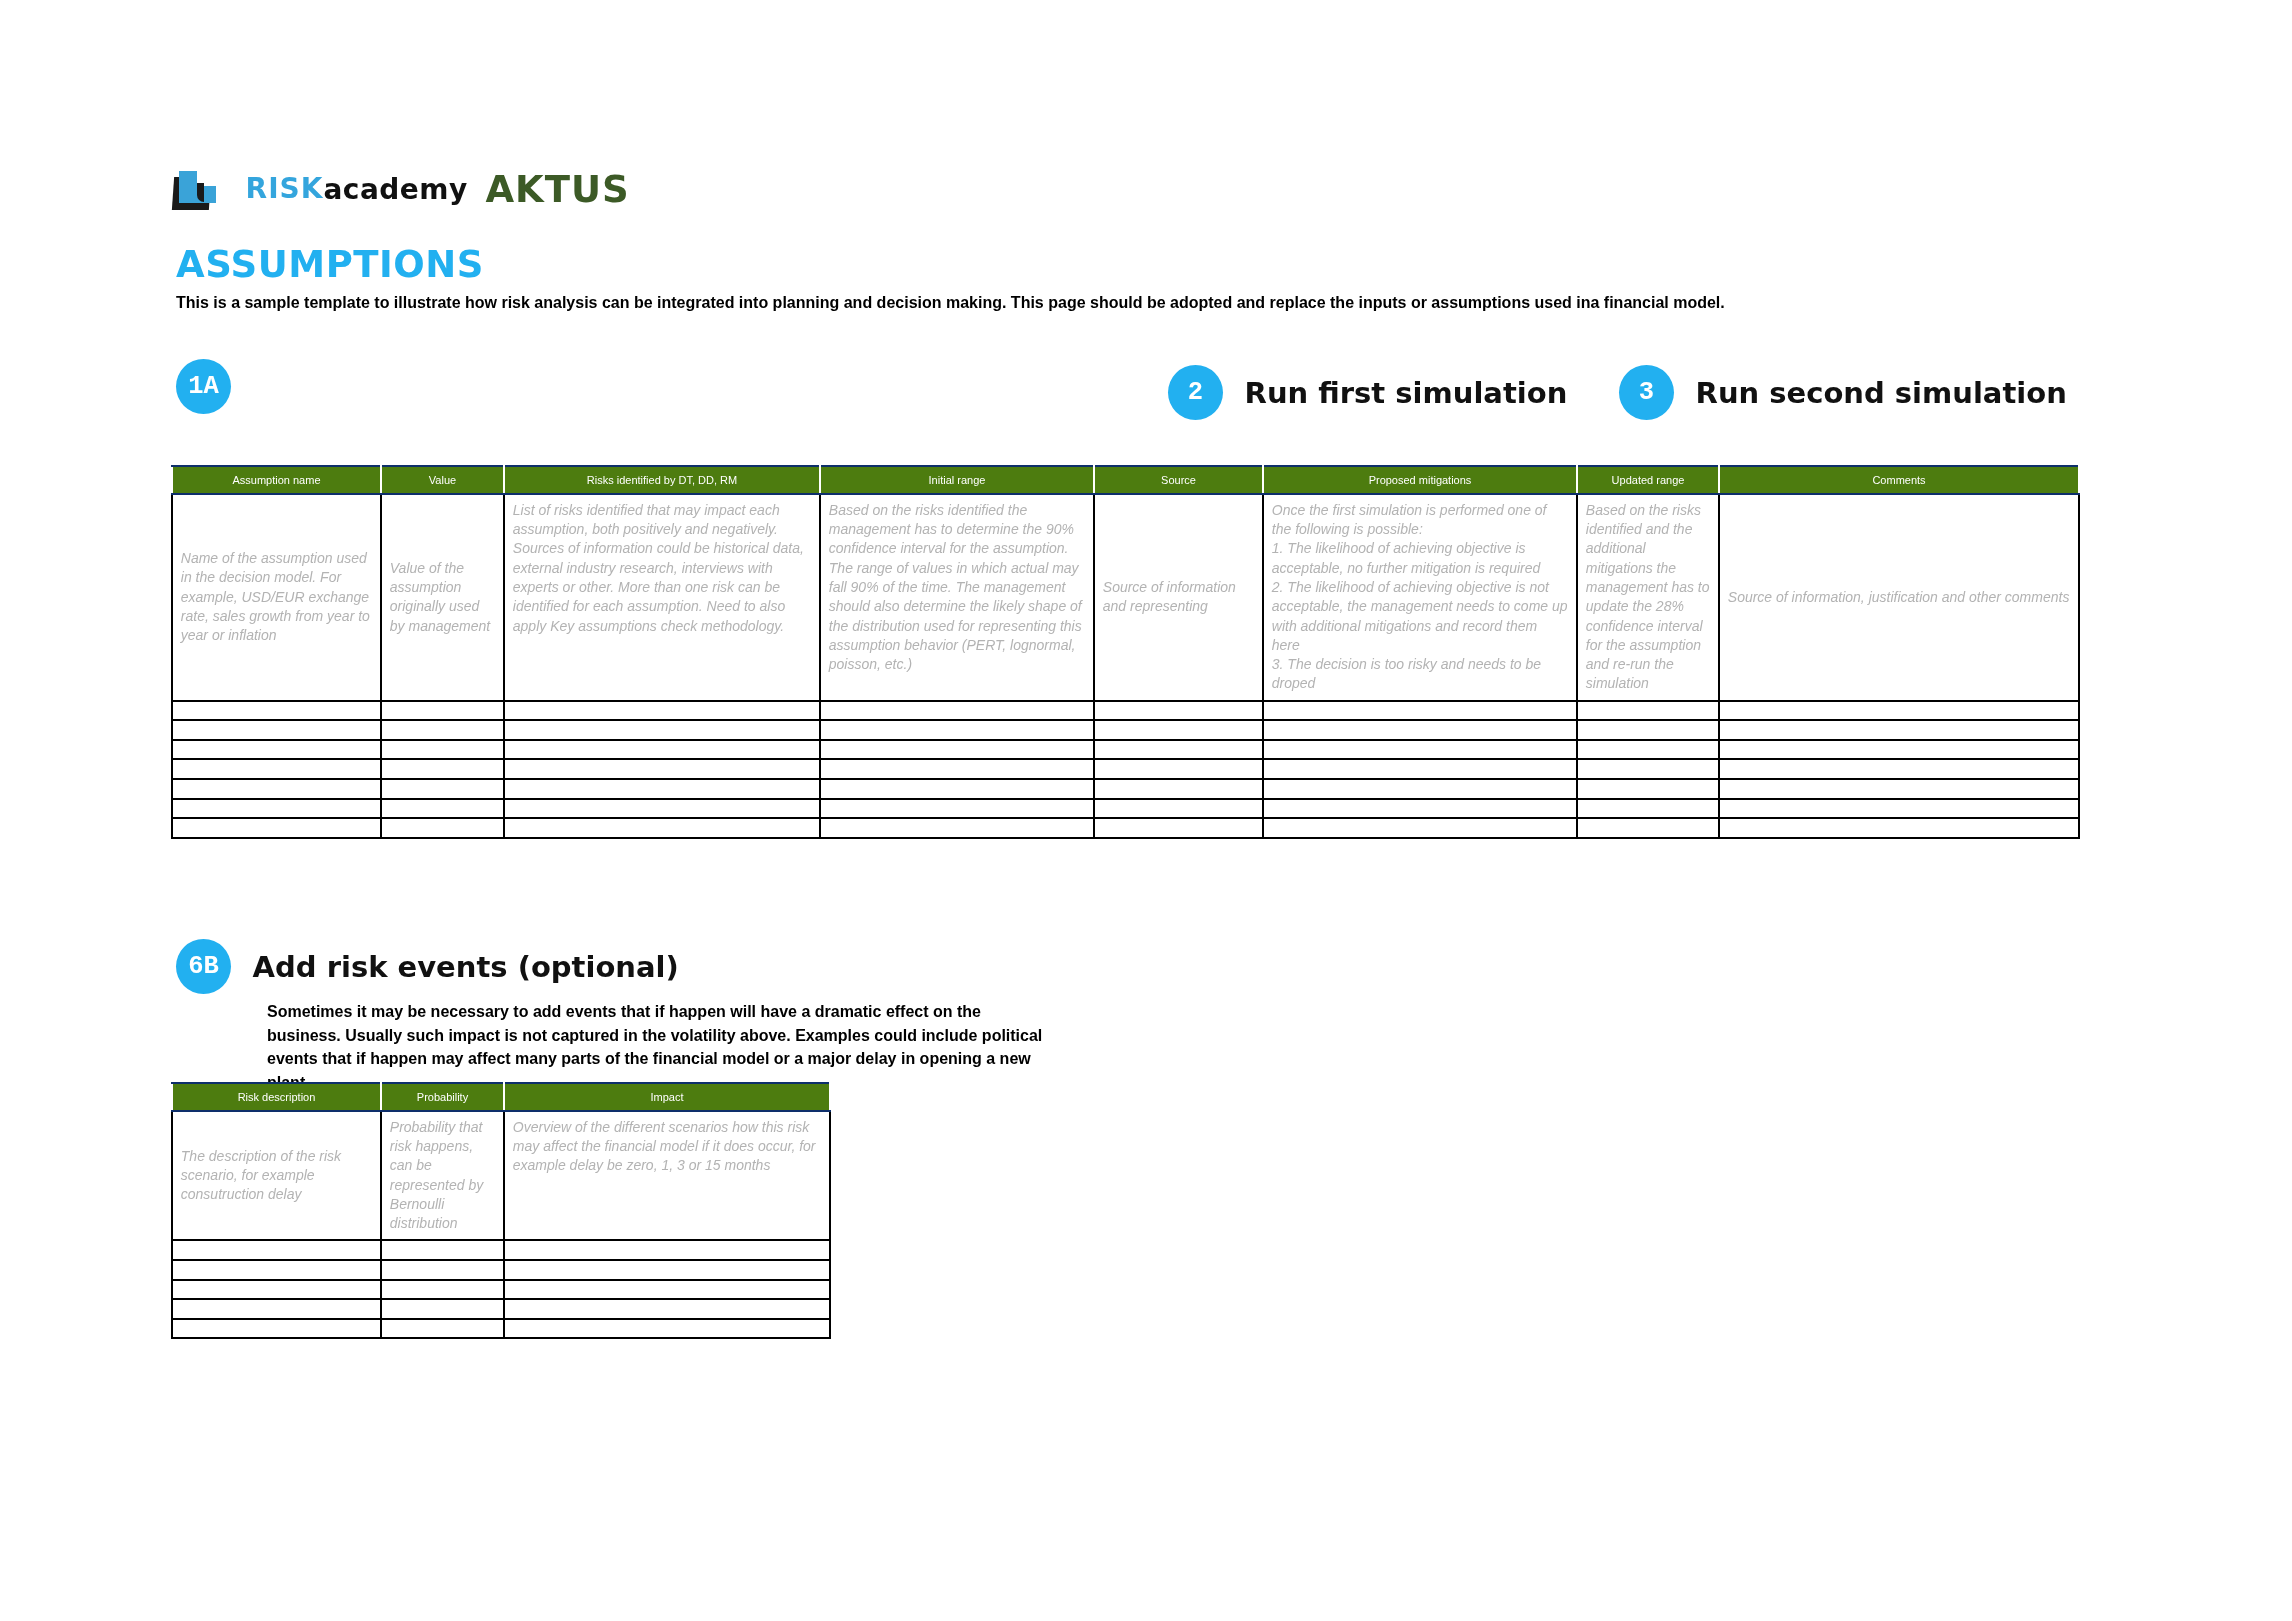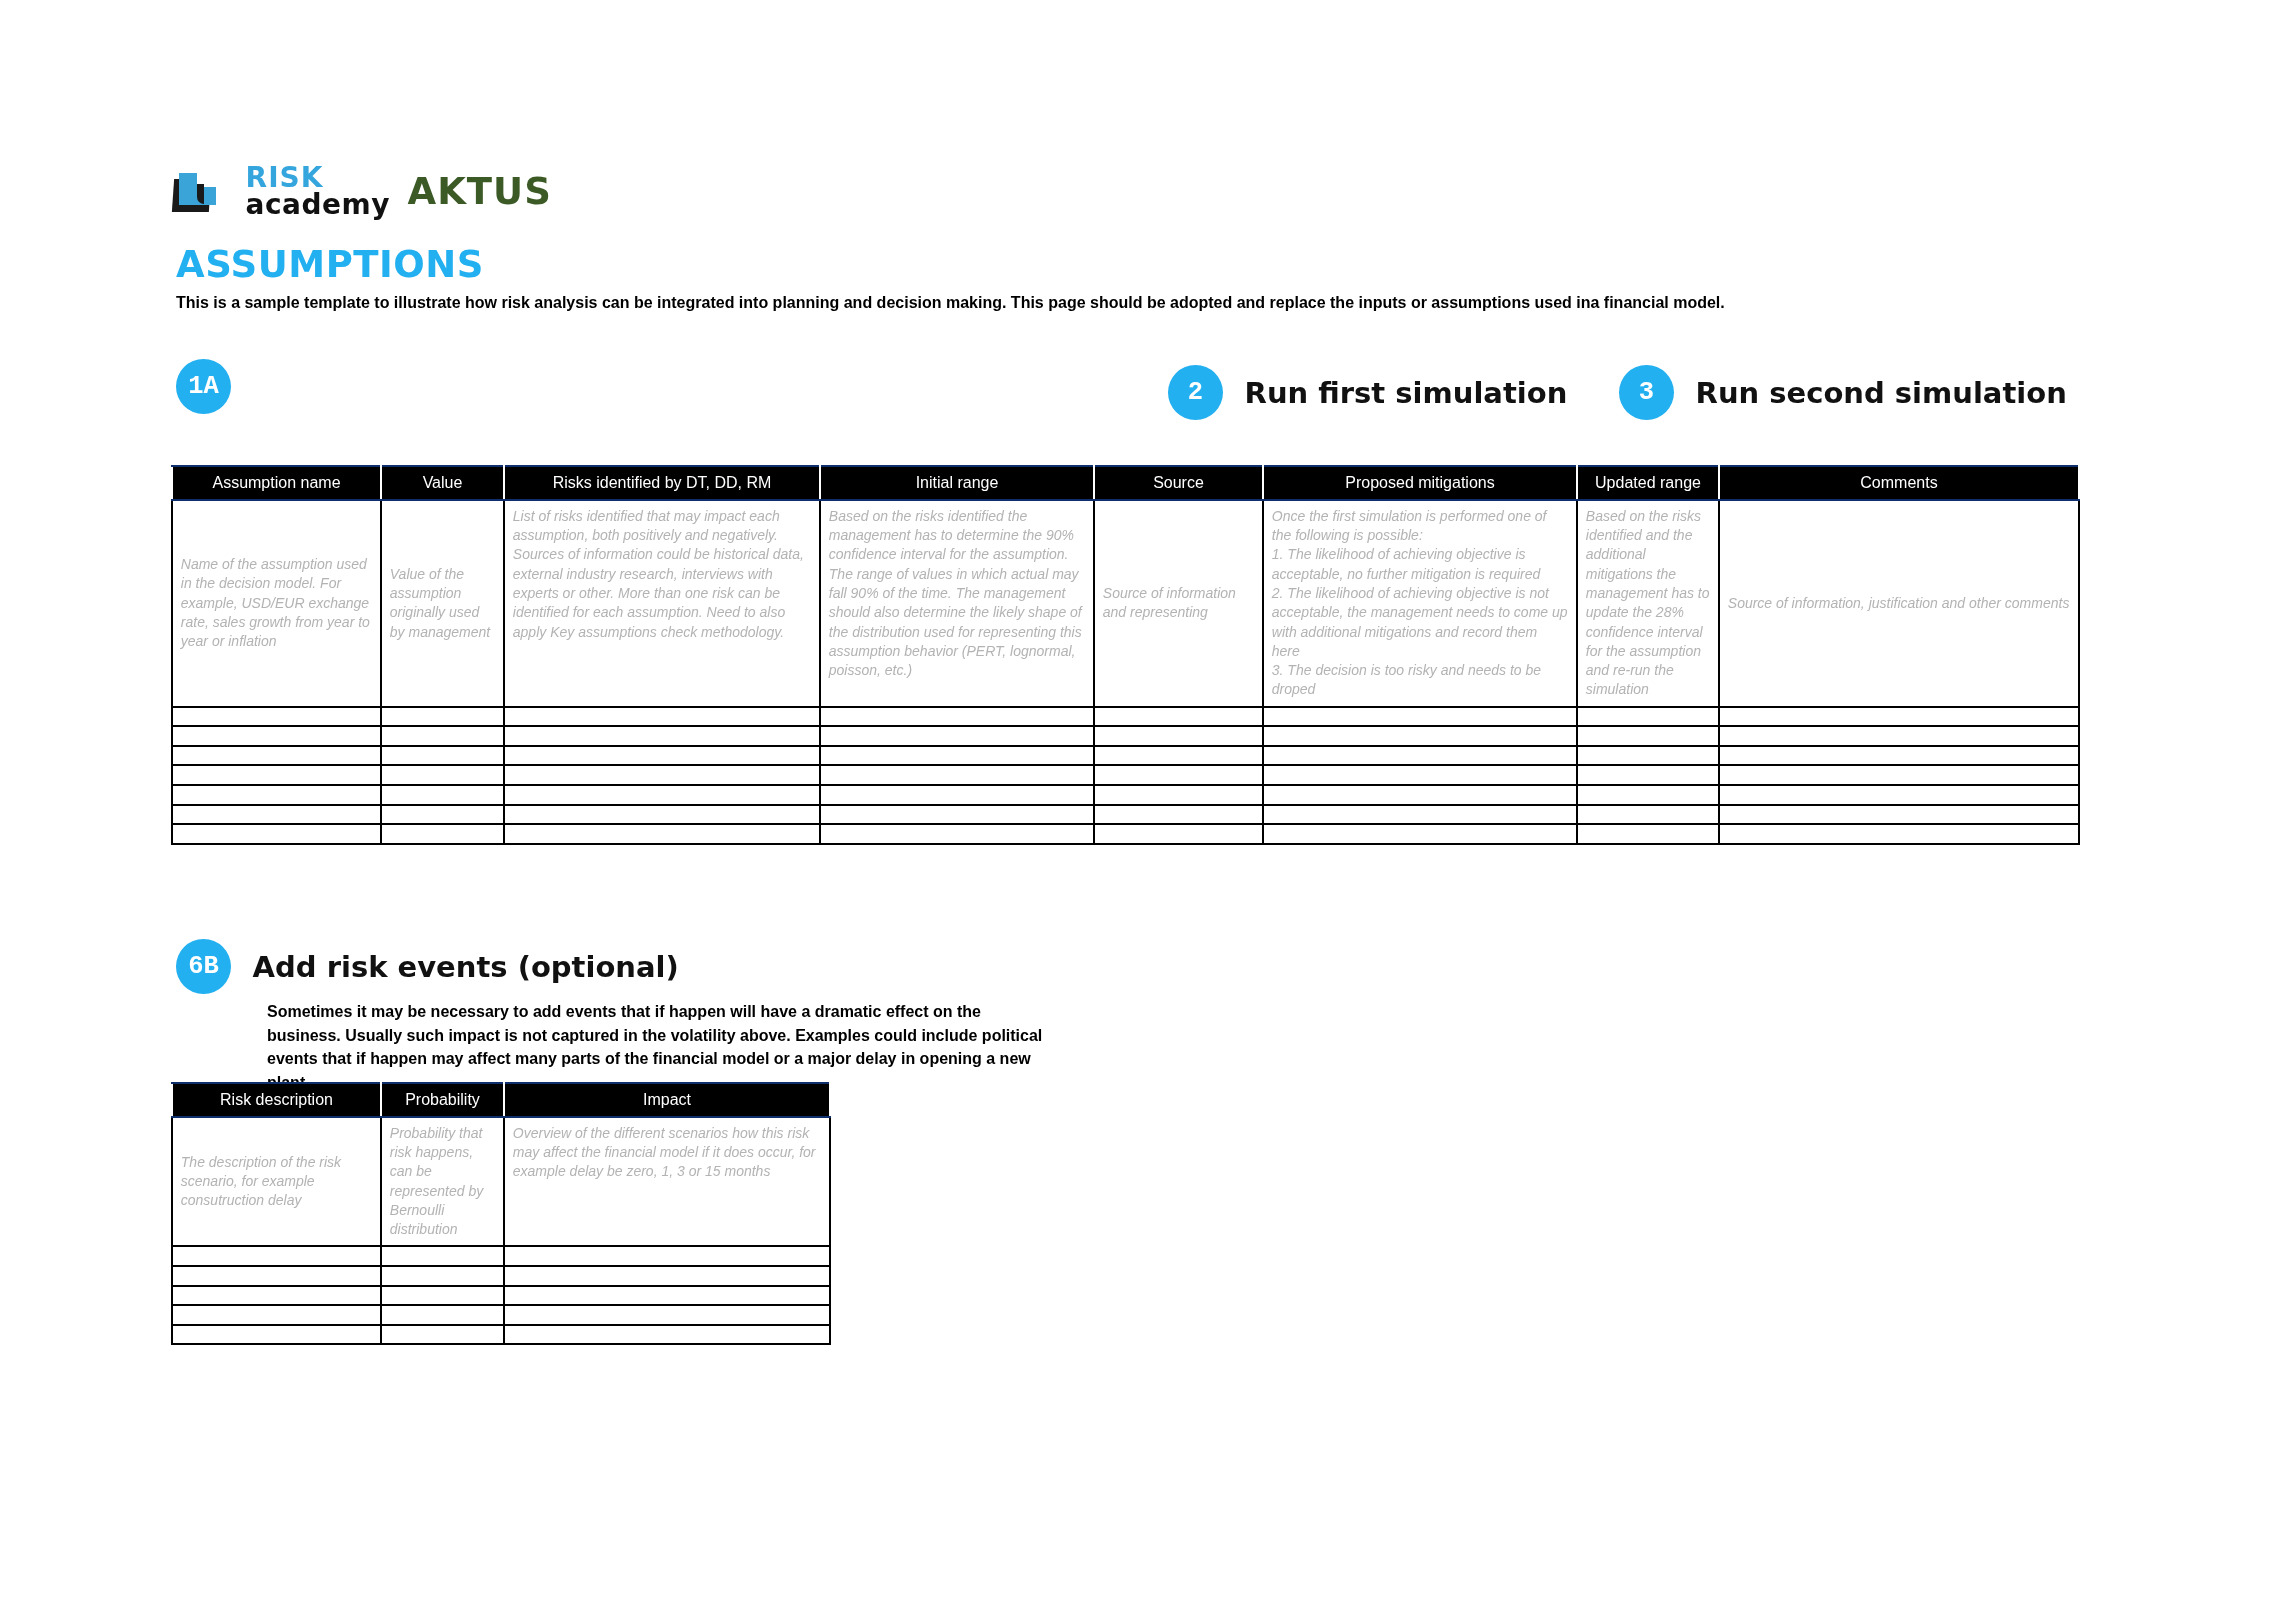--- a/index.html
+++ b/index.html
@@ -50,21 +50,21 @@
   }
   .logo-mark .sheet-j {
     position: absolute;
     left: 25.5px; top: 17.6px;
     width: 7.8px; height: 19.6px;
     background: #1a1a1a;
     border-bottom-left-radius: 7.8px;
   }
   .logo-words {
     display: flex;
-    flex-direction: column;
+    flex-direction: row;
     line-height: 0.92;
   }
   .logo-risk {
     font-family: "DejaVu Sans", sans-serif;
     font-weight: bold;
     font-size: 28px;
     letter-spacing: 1px;
     color: #34a5dd;
   }
   .logo-academy {
@@ -149,23 +149,23 @@
     line-height: 1.48;
   }
 
   
   table.tpl {
     position: absolute;
     border-collapse: collapse;
     table-layout: fixed;
   }
   table.tpl th {
-    background: #000000;
+    background: #4d7c0f;
     color: #ffffff;
-    font-size: 16px;
+    font-size: 11px;
     font-weight: normal;
     text-align: center;
     padding: 6.9px 3.9px;
     border-left: 2px solid #ffffff;
     border-right: 2px solid #ffffff;
     border-top: 2px solid #0e2f6b;
     border-bottom: 2px solid #0e2f6b;
   }
   table.tpl td {
     border: 2px solid #000000;

